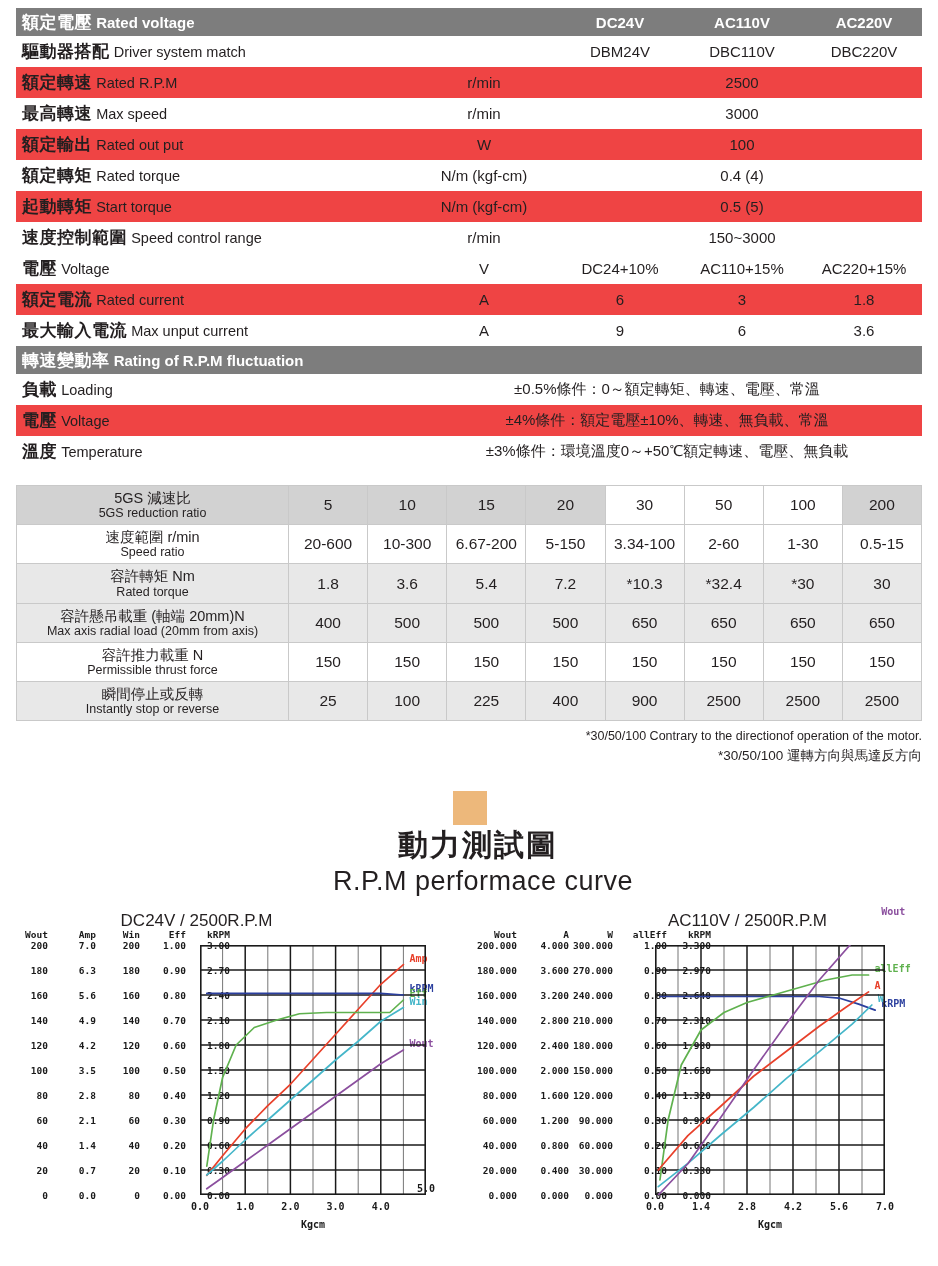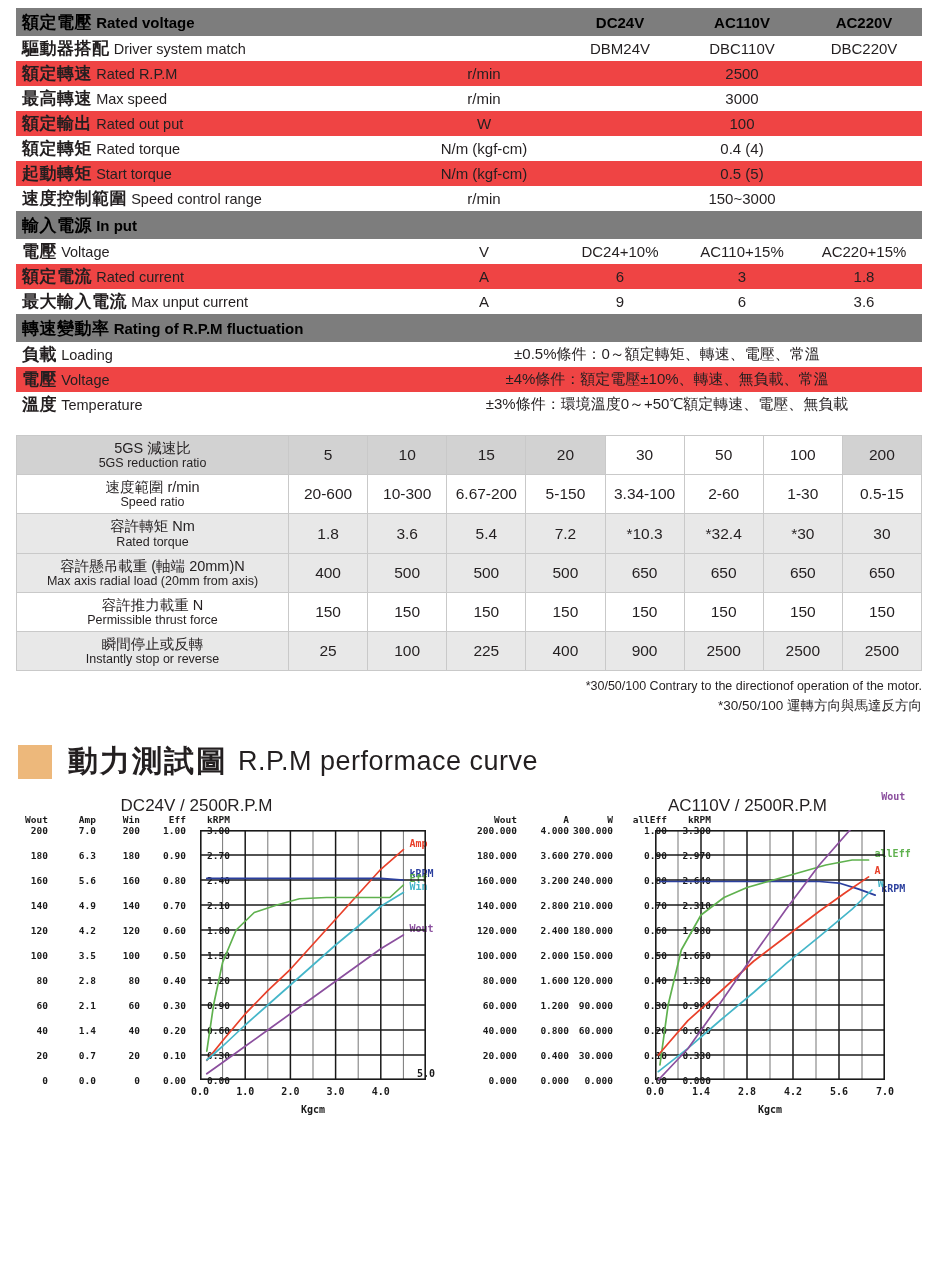--- a/index.html
+++ b/index.html
@@ -17,30 +17,30 @@
 
   
   .spec-table {
     width: 906px;
     margin: 8px 16px 0 16px;
     border-collapse: collapse;
     table-layout: fixed;
   }
   .spec-table td {
     padding: 0 0 0 6px;
-    height: 25px;
+    height: 31px;
     font-size: 15px;
     vertical-align: middle;
     white-space: nowrap;
   }
   .row-gray   td { background: #ef4444; margin-top: 16px; }
   .row-white  td { background: #ffffff; }
   .row-header td {
     background: #7d7d7d;
-    color: #000000;
+    color: #ffffff;
     height: 28px;
   }
   .cn { font-size: 17px; font-weight: bold; letter-spacing: .5px; }
   .en { font-size: 14.5px; font-weight: normal; }
   .row-header .cn { font-size: 17px; }
   .row-header .en { font-size: 15px; font-weight: bold; }
   .c-unit { text-align: center; padding-left: 0; font-size: 14.5px; }
   .c-val  { text-align: center; padding-left: 0; font-size: 14.5px; }
   .c-volt { text-align: center; padding-left: 0; font-size: 16px; font-weight: bold; }
   .col-label { width: 390px; }
@@ -85,20 +85,21 @@
     line-height: 1.45;
     color: #231f20;
   }
   .footnote .fn-cn { font-size: 13.5px; }
 
   
   .section-head {
     display: flex;
     align-items: center;
     margin: 26px 0 0 18px;
+    flex-direction: column;
   }
   .sq {
     width: 34px; height: 34px;
     background: #edb87b;
     margin-right: 16px;
     flex: none;
   }
   .section-head .sh-cn {
     font-size: 30px; font-weight: bold; letter-spacing: 2px;
   }
@@ -219,23 +220,20 @@
       </tr>
       <tr class="row-gray">
         <td><span class="cn">起動轉矩</span> <span class="en">Start torque</span></td>
         <td class="c-unit">N/m (kgf-cm)</td>
         <td class="c-val merged3" colspan="3">0.5 (5)</td>
       </tr>
       <tr class="row-white">
         <td><span class="cn">速度控制範圍</span> <span class="en">Speed control range</span></td>
         <td class="c-unit">r/min</td>
         <td class="c-val merged3" colspan="3">150~3000</td>
-      </tr>
-      <tr class="row-header">
-        <td colspan="5"><span class="cn">輸入電源</span> <span class="en">In put</span></td>
       </tr>
       <tr class="row-white">
         <td><span class="cn">電壓</span> <span class="en">Voltage</span></td>
         <td class="c-unit">V</td>
         <td class="c-val">DC24+10%</td>
         <td class="c-val">AC110+15%</td>
         <td class="c-val">AC220+15%</td>
       </tr>
       <tr class="row-gray">
         <td><span class="cn">額定電流</span> <span class="en">Rated current</span></td>

